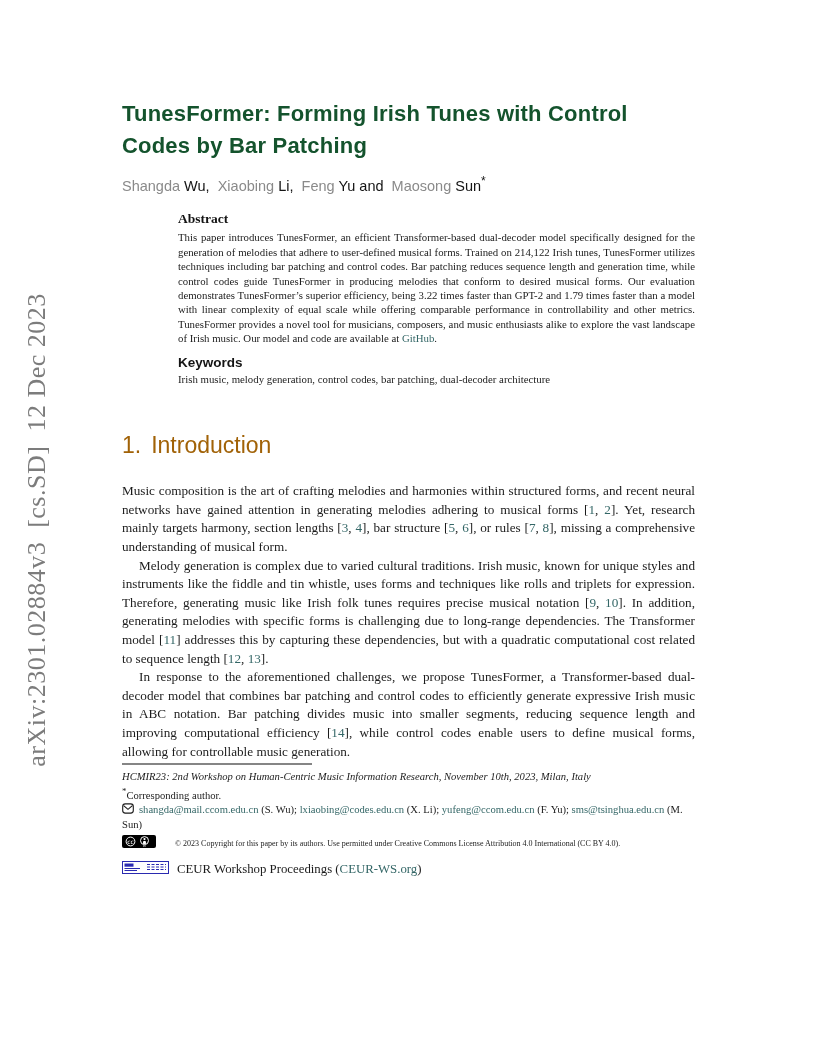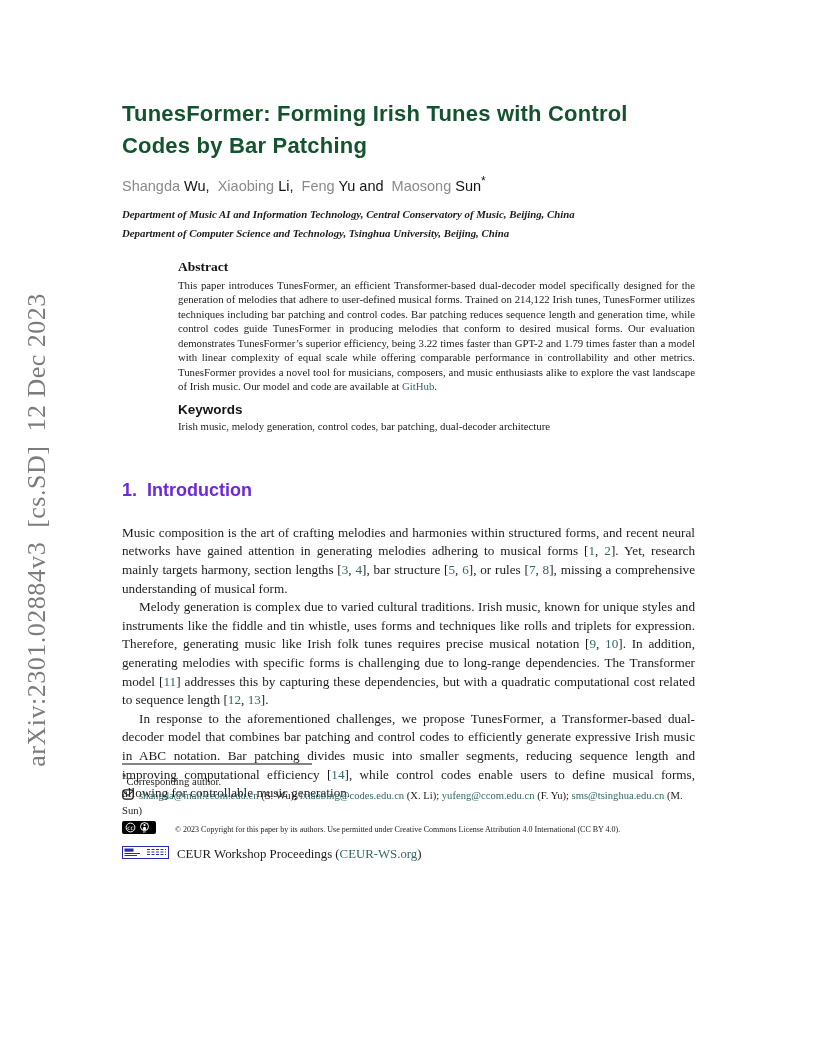--- a/index.html
+++ b/index.html
@@ -42,21 +42,21 @@
   .abstract-heading { font-size: 13.5px; font-weight: 600; margin: 0 0 3px 0; color: #141414; }
   .abstract-text { font-size: 10.8px; line-height: 14.45px; text-align: justify; margin: 0; }
   .keywords-heading {
     font-family: "Liberation Sans", sans-serif;
     font-size: 13.5px; font-weight: 700; margin: 9px 0 2px 0; color: #141414;
   }
   .keywords-text { font-size: 10.8px; line-height: 14.4px; margin: 0; }
 
   .section-heading {
     font-family: "Liberation Sans", sans-serif;
-    font-size: 18px; font-weight: 700; margin: 46px 0 0 0; color: #6d28d9;
+    font-size: 23px; font-weight: 400; margin: 46px 0 0 0; color: #a16207;
   }
   .section-number { margin-right: 10px; }
 
   .body-text p { font-size: 13.2px; line-height: 18.6px; text-align: justify; margin: 0; }
   .body-text p.first { margin-top: 23px; }
   .body-text p.indent { text-indent: 17px; }
 
   .seg-link { color: #336666; }
 
   
@@ -78,44 +78,41 @@
 <div id="page">
 
   <div class="watermark">arXiv:2301.02884v3  [cs.SD]  12 Dec 2023</div>
 
   <div class="content">
 
     <h1 class="title">TunesFormer: Forming Irish Tunes with Control Codes by Bar Patching</h1>
 
     <div class="authors"><span class="seg-muted">Shangda </span><span>Wu</span><span>,  </span><span class="seg-muted">Xiaobing </span><span>Li</span><span>,  </span><span class="seg-muted">Feng </span><span>Yu</span><span> and  </span><span class="seg-muted">Maosong </span><span>Sun</span><sup>*</sup></div>
 
-    <div class="affiliations">
-      <div>Department of Music AI and Information Technology, Central Conservatory of Music, Beijing, China</div>
-      <div>Department of Computer Science and Technology, Tsinghua University, Beijing, China</div>
-    </div>
 
     <div class="abstract-block">
       <div class="abstract-heading">Abstract</div>
       <p class="abstract-text"><span>This paper introduces TunesFormer, an efficient Transformer-based dual-decoder model specifically designed for the generation of melodies that adhere to user-defined musical forms. Trained on 214,122 Irish tunes, TunesFormer utilizes techniques including bar patching and control codes. Bar patching reduces sequence length and generation time, while control codes guide TunesFormer in producing melodies that conform to desired musical forms. Our evaluation demonstrates TunesFormer’s superior efficiency, being 3.22 times faster than GPT-2 and 1.79 times faster than a model with linear complexity of equal scale while offering comparable performance in controllability and other metrics. TunesFormer provides a novel tool for musicians, composers, and music enthusiasts alike to explore the vast landscape of Irish music. Our model and code are available at </span><span class="seg-link">GitHub</span><span>.</span></p>
       <div class="keywords-heading">Keywords</div>
       <p class="keywords-text">Irish music, melody generation, control codes, bar patching, dual-decoder architecture</p>
     </div>
 
     <h2 class="section-heading"><span class="section-number">1.</span><span>Introduction</span></h2>
 
     <div class="body-text">
       <p class="first"><span>Music composition is the art of crafting melodies and harmonies within structured forms, and recent neural networks have gained attention in generating melodies adhering to musical forms [</span><span class="seg-link">1</span><span>, </span><span class="seg-link">2</span><span>]. Yet, research mainly targets harmony, section lengths [</span><span class="seg-link">3</span><span>, </span><span class="seg-link">4</span><span>], bar structure [</span><span class="seg-link">5</span><span>, </span><span class="seg-link">6</span><span>], or rules [</span><span class="seg-link">7</span><span>, </span><span class="seg-link">8</span><span>], missing a comprehensive understanding of musical form.</span></p>
       <p class="indent"><span>Melody generation is complex due to varied cultural traditions. Irish music, known for unique styles and instruments like the fiddle and tin whistle, uses forms and techniques like rolls and triplets for expression. Therefore, generating music like Irish folk tunes requires precise musical notation [</span><span class="seg-link">9</span><span>, </span><span class="seg-link">10</span><span>]. In addition, generating melodies with specific forms is challenging due to long-range dependencies. The Transformer model [</span><span class="seg-link">11</span><span>] addresses this by capturing these dependencies, but with a quadratic computational cost related to sequence length [</span><span class="seg-link">12</span><span>, </span><span class="seg-link">13</span><span>].</span></p>
       <p class="indent"><span>In response to the aforementioned challenges, we propose TunesFormer, a Transformer-based dual-decoder model that combines bar patching and control codes to efficiently generate expressive Irish music in ABC notation. Bar patching divides music into smaller segments, reducing sequence length and improving computational efficiency [</span><span class="seg-link">14</span><span>], while control codes enable users to define musical forms, allowing for controllable music generation.</span></p>
     </div>
 
   </div>
 
   <div class="footnote">
     <hr class="fn-rule">
+    <div class="fn-conference">HCMIR23: 2nd Workshop on Human-Centric Music Information Research, November 10th, 2023, Milan, Italy</div>
     <div class="fn-corresponding"><sup>*</sup><span>Corresponding author.</span></div>
     <div class="fn-emails"><span class="email-icon"><svg width="12" height="11" viewBox="0 0 12 11">
             <rect x="0.7" y="0.9" width="10.6" height="9.2" rx="2.6" fill="none" stroke="#1b1b1b" stroke-width="1.1"></rect>
             <path d="M1.6 2.6 L6 6.3 L10.4 2.6" fill="none" stroke="#1b1b1b" stroke-width="1.1"></path>
           </svg></span><span><span class="seg-link">shangda@mail.ccom.edu.cn</span><span> (S. Wu); </span><span class="seg-link">lxiaobing@codes.edu.cn</span><span> (X. Li); </span><span class="seg-link">yufeng@ccom.edu.cn</span><span> (F. Yu); </span><span class="seg-link">sms@tsinghua.edu.cn</span><span> (M. Sun)</span></span></div>
     <div class="fn-copyright">
       <span class="badge"><svg width="34" height="13" viewBox="0 0 34 13">
             <rect x="0" y="0" width="34" height="13" rx="2" fill="#000"></rect>
             <circle cx="8.5" cy="6.5" r="4.4" fill="none" stroke="#fff" stroke-width="1"></circle>
             <text x="8.5" y="8.6" font-size="6" fill="#fff" text-anchor="middle" font-family="DejaVu Sans, sans-serif">cc</text>

